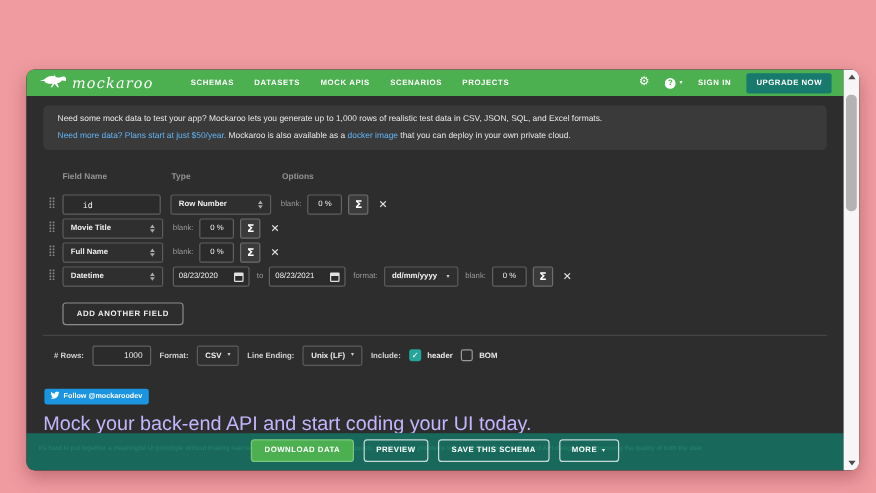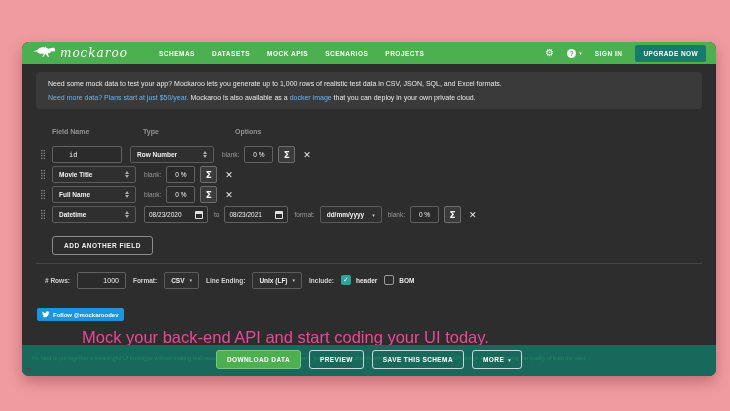--- a/index.html
+++ b/index.html
@@ -1,21 +1,21 @@
 <!DOCTYPE html>
 <html><head>
 <meta charset="utf-8">
 <style>
   * { margin:0; padding:0; box-sizing:border-box; }
   html,body { width:730px; height:411px; overflow:hidden; }
   body { background:#ef9ba0; font-family:"Liberation Sans", sans-serif; }
 
-  .window { position:absolute; left:22px; top:42px; width:694px; height:334px;
+  .window { position:absolute; left:22px; top:58px; width:694px; height:334px;
     border-radius:7px; overflow:hidden; display:flex;
-    box-shadow:0 6px 14px rgba(140,55,62,.45); background:#2d2d2d;flex-direction:column; }
+    box-shadow:0 6px 14px rgba(140,55,62,.45); background:#2d2d2d; }
   .main { flex:1; display:flex; flex-direction:column; min-width:0; }
 
   
   .navbar { height:22px; background:#4caf50; display:flex; align-items:center; padding:0 10px; flex:none; }
   .brand { display:flex; align-items:center; gap:4px; margin-right:14px; }
   .brand-name { color:#fff; font-family:"DejaVu Serif", serif; font-style:italic; font-size:12px; letter-spacing:1px; }
   .nav-item { color:#fff; font-size:6.5px; font-weight:bold; letter-spacing:.5px; margin-left:17px; cursor:pointer; }
   .nav-right { margin-left:auto; display:flex; align-items:center; gap:13px; }
   .gear { color:#fff; font-family:"DejaVu Sans", sans-serif; font-size:10px; line-height:1; cursor:pointer; }
   .help { display:flex; align-items:center; gap:3px; cursor:pointer; }
@@ -32,21 +32,21 @@
   .infobox { position:absolute; left:14px; right:14px; top:8px; height:37px;
     background:#3a3a3a; border-radius:4px; padding:5px 12px; }
   .infobox p { color:#e8e8e8; font-size:7px; line-height:14px; white-space:nowrap; }
   .link { color:#64b5f6; cursor:pointer; }
 
   .grid-head { position:absolute; top:64px; left:0; right:0; height:10px; }
   .grid-head span { position:absolute; color:#939393; font-size:7px; font-weight:bold; }
 
   .frow { position:absolute; left:18px; height:17px; display:flex; align-items:center; }
   .drag { color:#8a8a8a; font-family:"DejaVu Sans", sans-serif; font-size:9px; width:12px; cursor:grab; line-height:1; }
-  .fname { width:70px; height:17px; background:#2b2b2b; border:1px solid #616161; border-radius:2px;
+  .fname { width:82px; height:17px; background:#2b2b2b; border:1px solid #616161; border-radius:2px;
     color:#f0f0f0; font-family:"DejaVu Sans Mono", monospace; font-size:7px; padding:0 16px; margin-right:8px; }
   .fselect { width:84px; height:17px; background:#2f2f2f; border:1px solid #5c5c5c; border-radius:2px;
     display:flex; align-items:center; justify-content:space-between; padding:0 6px; cursor:pointer; margin-right:8px; }
   .fselect .val { color:#f0f0f0; font-size:6.5px; font-weight:bold; }
   .updown { display:flex; flex-direction:column; gap:1px; }
   .tup { width:0; height:0; border-left:2.5px solid transparent; border-right:2.5px solid transparent; border-bottom:3px solid #aaa; }
   .tdn { width:0; height:0; border-left:2.5px solid transparent; border-right:2.5px solid transparent; border-top:3px solid #aaa; }
   .olabel { color:#9a9a9a; font-size:6.5px; margin-right:5px; }
   .blank-input { width:29px; height:17px; background:#2b2b2b; border:1px solid #616161; border-radius:2px;
     color:#f0f0f0; font-size:6.5px; text-align:center; margin-right:5px; }
@@ -78,21 +78,21 @@
   .mini-select .val { color:#f0f0f0; font-size:6.5px; font-weight:bold; }
   .cb { width:10px; height:10px; border-radius:2px; display:flex; align-items:center; justify-content:center; cursor:pointer; }
   .cb.checked { background:#26a69a; color:#fff; font-size:7px; font-family:"DejaVu Sans", sans-serif; }
   .cb.empty { border:1px solid #9a9a9a; background:transparent; }
   .cb-label { color:#e8e8e8; font-size:6.5px; font-weight:bold; margin-left:-2px; }
 
   .tweet { position:absolute; left:15px; top:244px; height:13px; background:#1b95e0; border-radius:2px;
     display:flex; align-items:center; gap:3px; padding:0 5px; cursor:pointer; }
   .tweet span { color:#fff; font-size:6px; font-weight:bold; }
 
-  .promo-heading { position:absolute; left:14px; top:263px; color:#ec4899; font-size:16.5px; line-height:20px; white-space:nowrap;margin-left:46px; }
+  .promo-heading { position:absolute; left:14px; top:263px; color:#c4b5fd; font-size:16.5px; line-height:20px; white-space:nowrap; }
 
   
   .footer { height:31px; background:#18695c; flex:none; position:relative;
     display:flex; align-items:flex-start; justify-content:center; gap:8px; padding-top:5px; }
   .footer .ghost-text { position:absolute; left:10px; right:10px; top:10px; color:#35a57c; opacity:.45;
     font-size:5.5px; white-space:nowrap; overflow:hidden; z-index:0; }
   .fbtn { position:relative; z-index:1; height:19px; border-radius:3px; font-size:6.5px; font-weight:bold;
     letter-spacing:.4px; padding:0 10px; cursor:pointer; font-family:inherit;
     display:inline-flex; align-items:center; gap:4px; }
   .fbtn.primary { background:#4caf50; border:1px solid #79c77d; color:#fff; }

